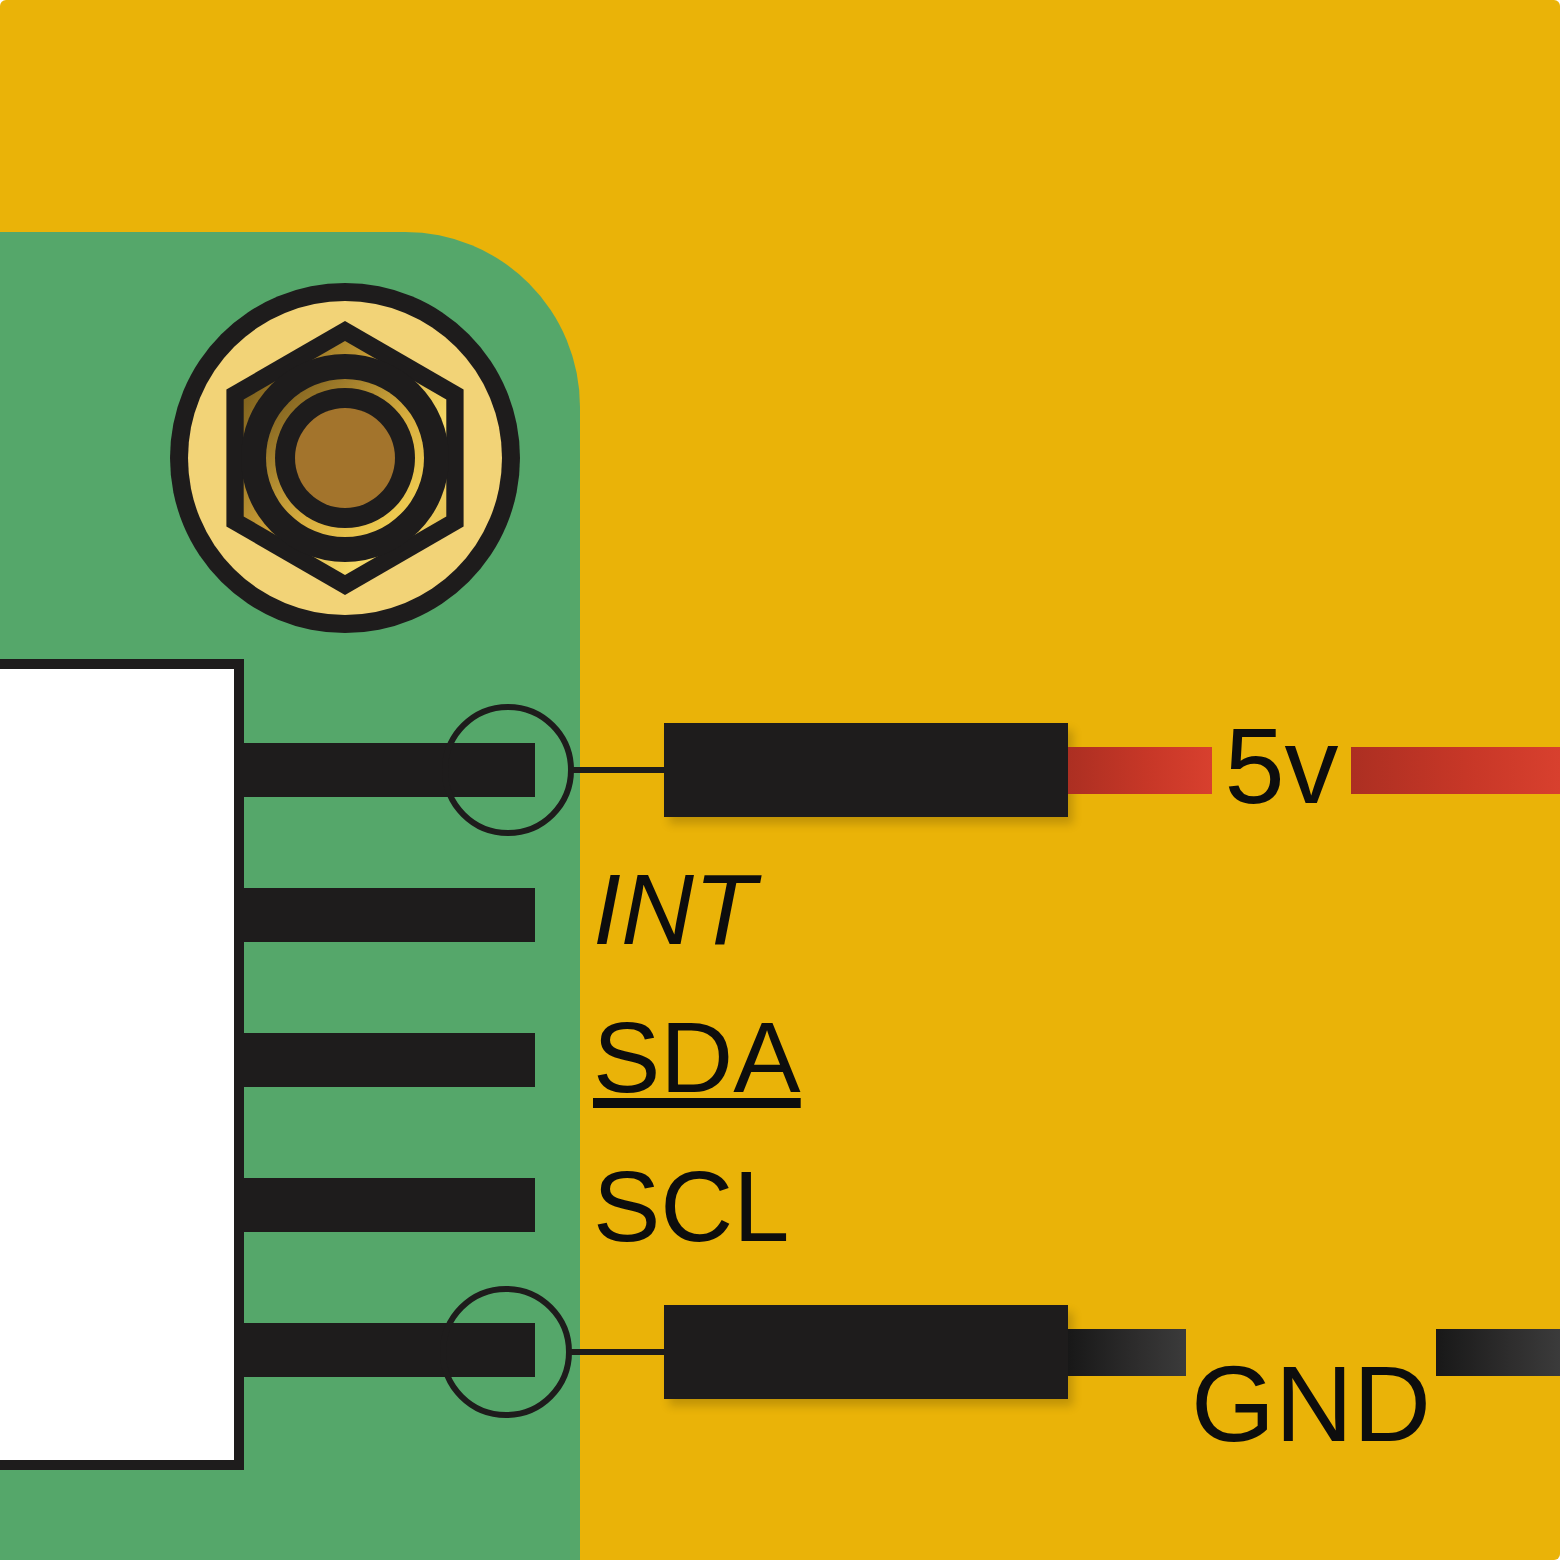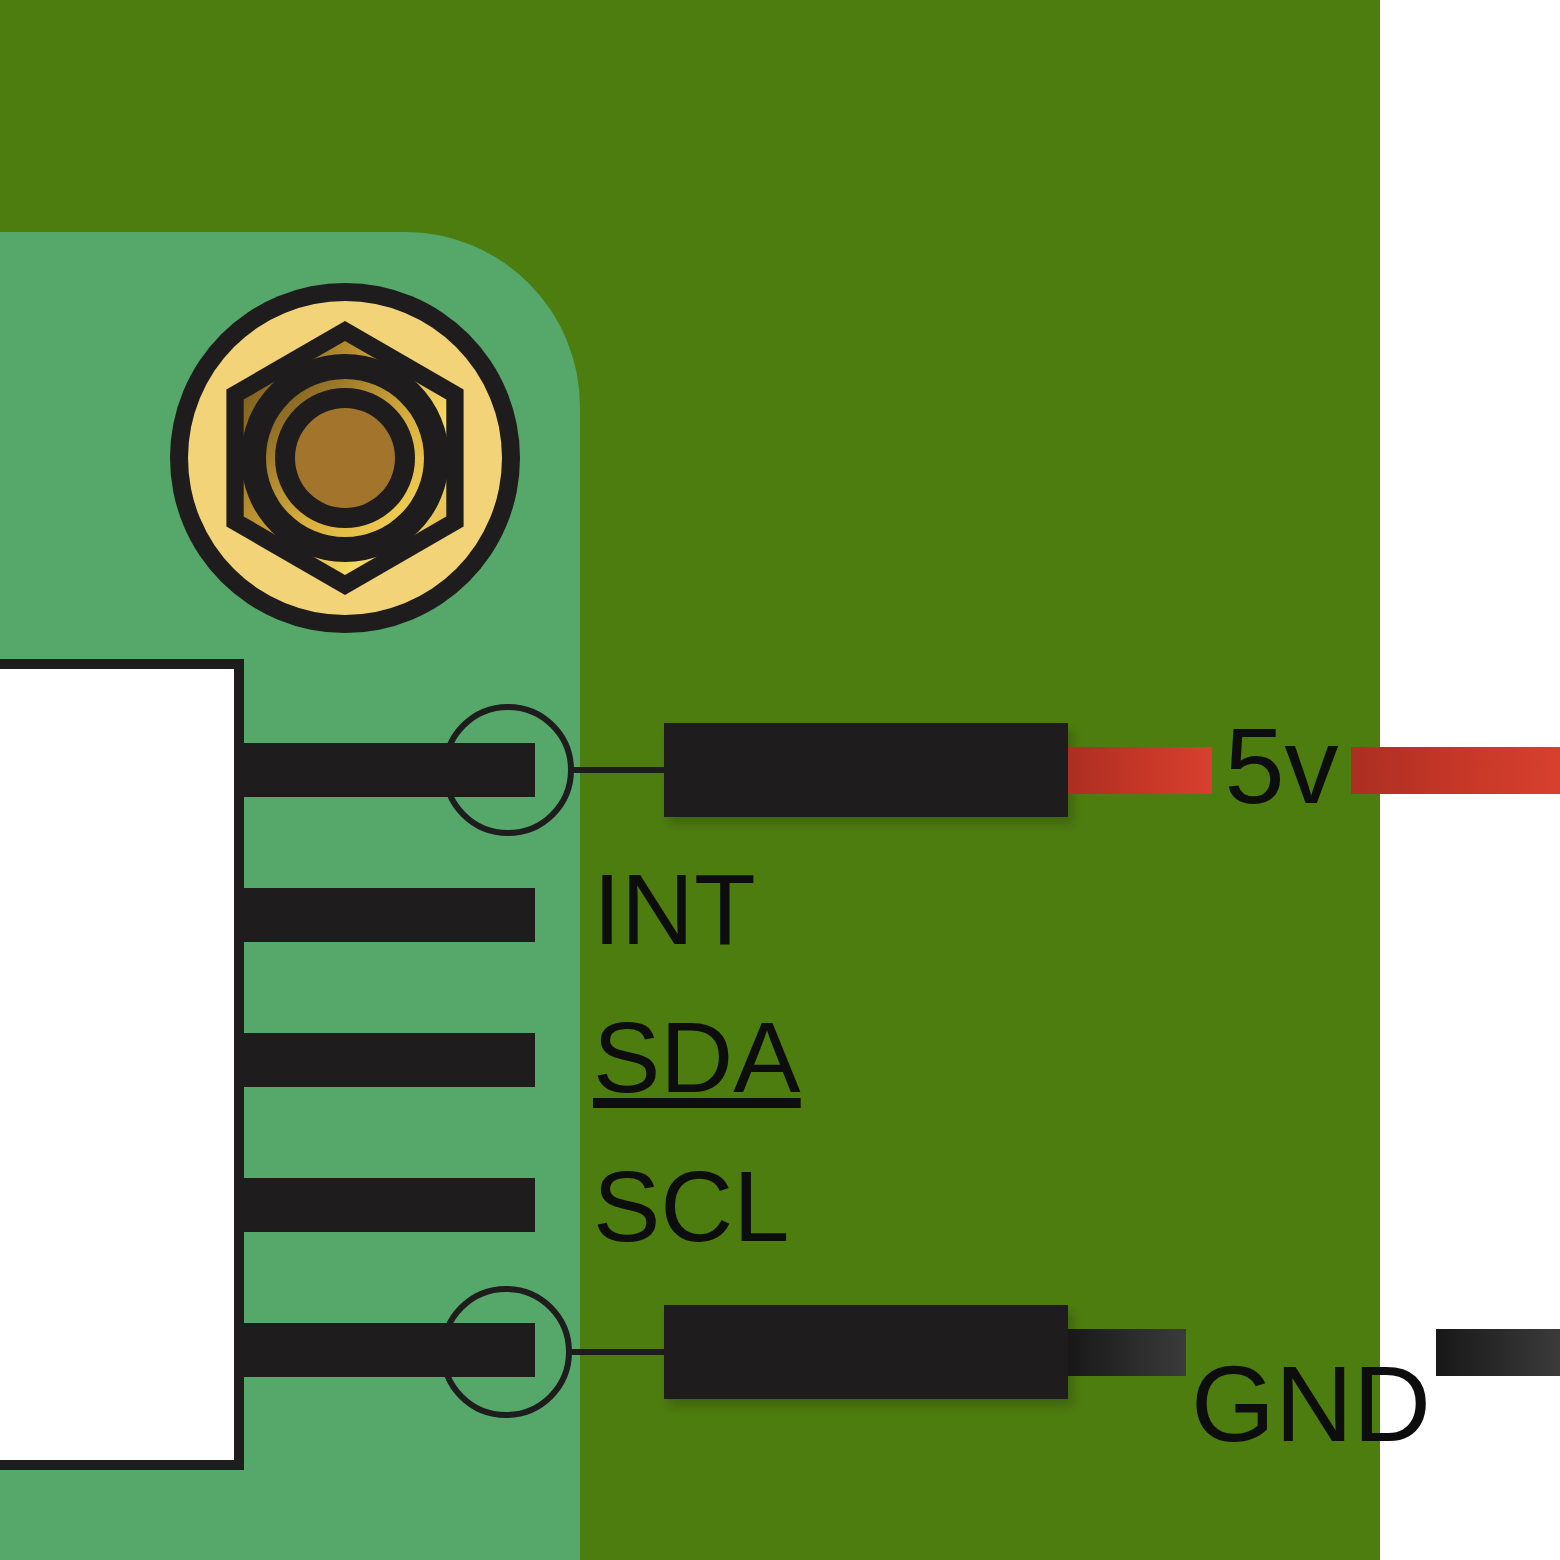--- a/index.html
+++ b/index.html
@@ -5,23 +5,24 @@
   html, body {
     margin: 0;
     padding: 0;
     width: 1560px;
     height: 1560px;
     overflow: hidden;
     font-family: "Liberation Sans", sans-serif;
   }
   .stage {
     position: relative;
-    width: 1380px;
+    width: 1560px;
     height: 1560px;
-    background: #4d7c0f;
+    background: #eab308;
+    border-radius: 6px;
   }
   .abs { position: absolute; }
 
   .board {
     left: 0;
     top: 232px;
     width: 580px;
     height: 1328px;
     background: #55a76a;
     border-top-right-radius: 175px;
@@ -96,21 +97,21 @@
   .gnd-seg-1 { left: 1068px; top: 1329px; width: 118px; }
   .gnd-seg-2 { left: 1436px; top: 1329px; width: 124px; }
 
   .pin-label {
     color: #0d0d0d;
     font-size: 101px;
     line-height: 1;
     white-space: nowrap;
     letter-spacing: 0;
   }
-  .label-int { left: 593px; top: 859px; }
+  .label-int { left: 593px; top: 859px; font-style: italic; }
   .label-sda { left: 593px; top: 1007px; text-decoration: underline; }
   .label-scl { left: 593px; top: 1156px; }
 
   .wire-label {
     color: #0d0d0d;
     font-size: 108px;
     line-height: 1;
     text-align: center;
     white-space: nowrap;
   }

